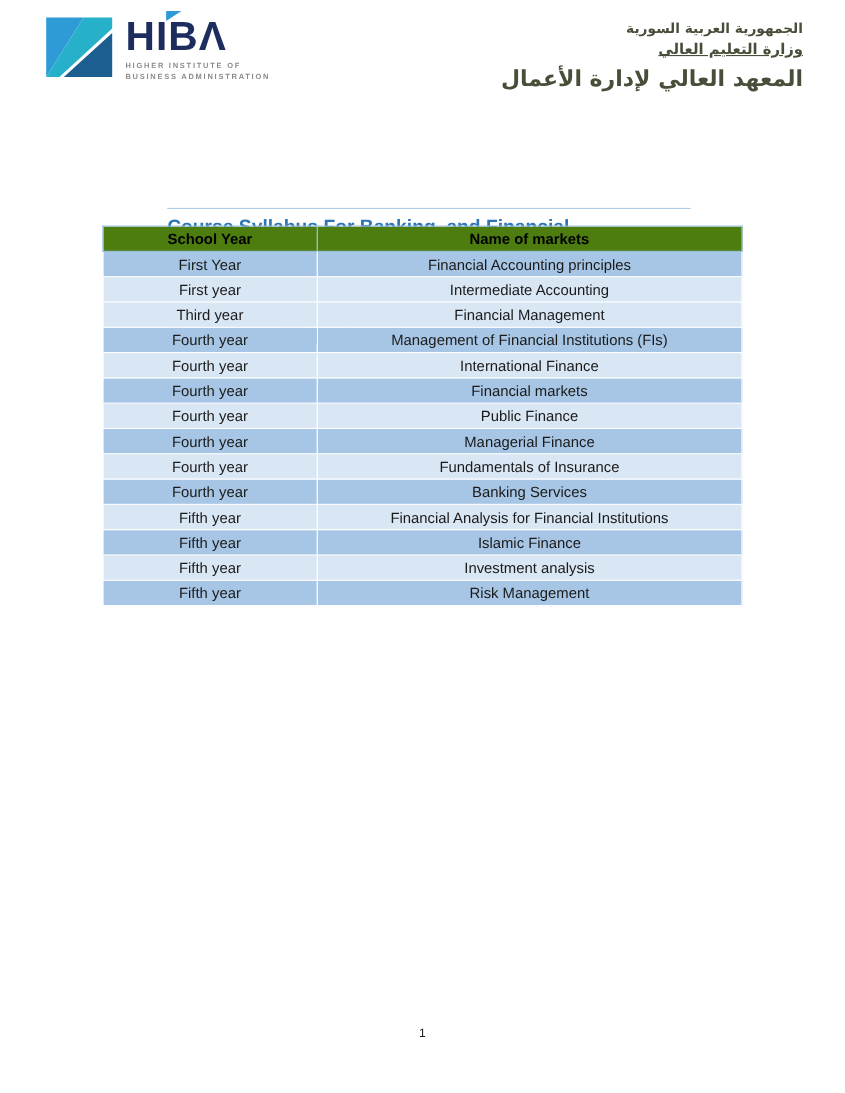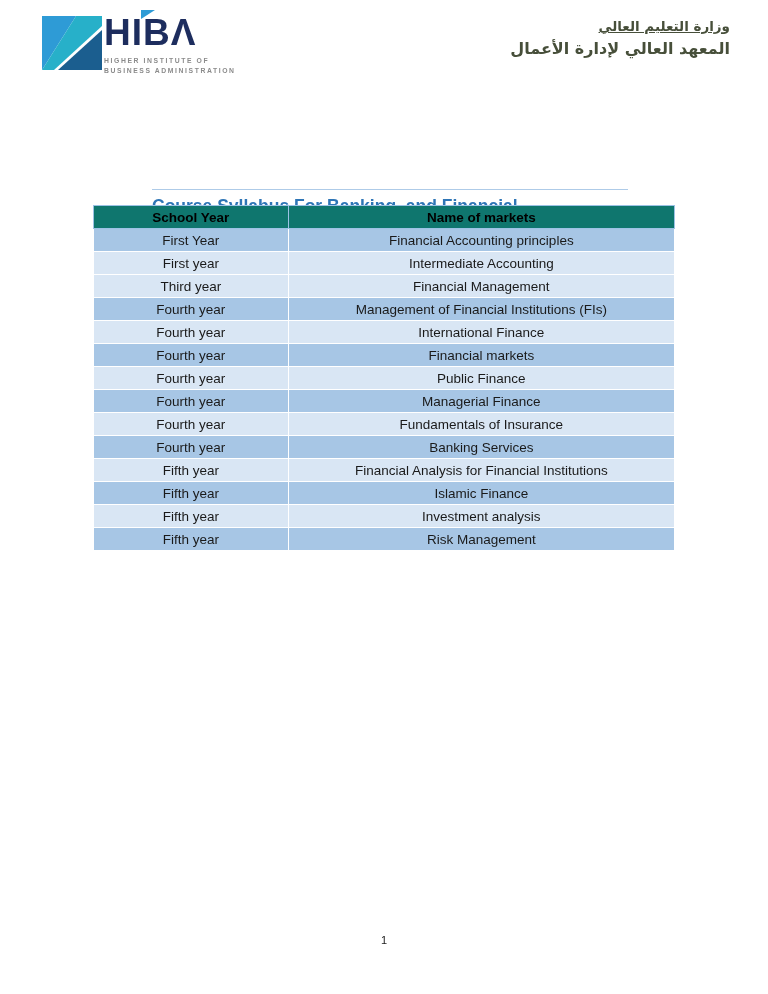--- a/index.html
+++ b/index.html
@@ -20,20 +20,21 @@
   
   .logo-block {
     position: absolute;
     left: 40px;
     top: 14px;
     display: flex;
     align-items: flex-start;
   }
   .logo-emblem { width: 64px; height: 58px; display: block; }
   .logo-text-wrap {
+    margin-left: 10px;
     position: relative;
   }
   .logo-word {
     font-size: 37px;
     font-weight: 800;
     color: #1d2d5e;
     letter-spacing: 1px;
     line-height: 1;
     font-family: "Liberation Sans", sans-serif;
   }
@@ -60,21 +61,21 @@
     right: 38px;
     top: 16px;
     text-align: right;
     direction: rtl;
     color: #474f3a;
     font-family: "DejaVu Sans", sans-serif;
     font-weight: 700;
   }
   .arabic-line1 { font-size: 12.5px; line-height: 1.55; }
   .arabic-line2 { font-size: 13.5px; line-height: 1.55; text-decoration: underline; }
-  .arabic-line3 { font-size: 16px;   line-height: 1.55; }
+  .arabic-line3 { font-size: 20px;   line-height: 1.55; }
 
   
   .doc-title {
     position: absolute;
     left: 152px;
     top: 126px;
     color: var(--title-color, #2e75b6);
     font-size: 17.5px;
     font-weight: 700;
     line-height: 32px;
@@ -93,21 +94,21 @@
     position: absolute;
     left: 93px;
     top: 205px;
     width: 582px;
     border-collapse: collapse;
     font-size: 13.5px;
     color: #1a1a1a;
     border: 1px solid #9cc2e5;
   }
   .course-table th {
-    background: #0f766e;
+    background: #4d7c0f;
     font-weight: 700;
     height: 23px;
     text-align: center;
     border: 1px solid #9cc2e5;
     padding: 2px 4px;
     color: #000000;
   }
   .course-table td {
     height: 23px;
     text-align: center;
@@ -146,20 +147,21 @@
       <div class="logo-word">HIBΛ</div>
       <div class="logo-flag"></div>
       <div class="logo-sub">
         <div>HIGHER INSTITUTE OF</div>
         <div>BUSINESS ADMINISTRATION</div>
       </div>
     </div>
   </div>
 
   <div class="arabic-block">
+    <div class="arabic-line1">الجمهورية العربية السورية</div>
     <div class="arabic-line2">وزارة التعليم العالي</div>
     <div class="arabic-line3">المعهد العالي لإدارة الأعمال</div>
   </div>
 
   <div class="doc-title">
     <div>Course Syllabus For Banking  and Financial</div>
     <div>Management Department</div>
   </div>
   <div class="title-rule"></div>
 

